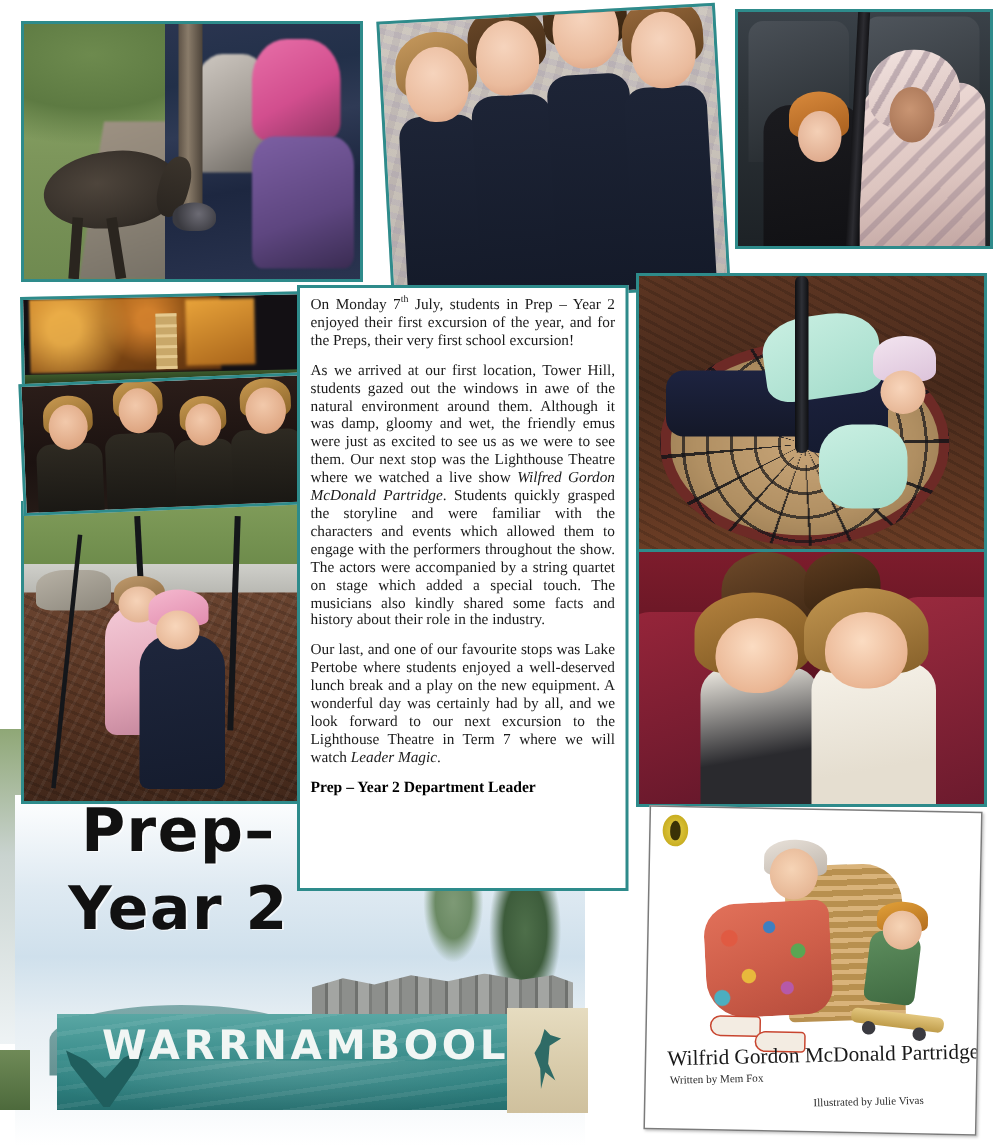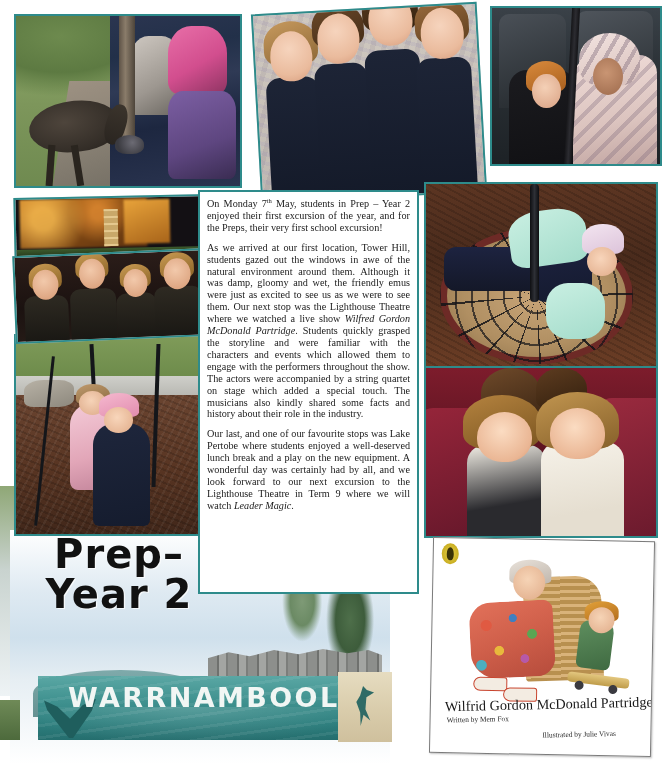--- a/index.html
+++ b/index.html
@@ -340,21 +340,21 @@
     font-family: "DejaVu Sans", sans-serif;
     font-weight: 700;
     font-size: 40px;
     line-height: 40px;
     color: #111;
     text-align: center;
     letter-spacing: 1px;
     text-shadow: 1.2px 1.2px 0 rgba(255,255,255,.7);
   }
   #hand-title .l1 { display:block; }
-  #hand-title .l2 { display:block; }
+  #hand-title .l2 { display:block;margin-top:12px; }
   #hand-title .l3 { display:block; }
 
   
   #wbanner {
     position: absolute;
     left: 38px; top: 676px;
     width: 300px; height: 64px;
     z-index: 7;
     background:
       repeating-linear-gradient(172deg, rgba(255,255,255,.07) 0 3px, transparent 3px 12px),
@@ -664,26 +664,27 @@
       <div class="girlA"></div>
       <div class="girlAhair"></div>
       <div class="girlAface"></div>
       <div class="girlB"></div>
       <div class="girlBhair"></div>
       <div class="girlBface"></div>
     </div>
   </div>
 
   <div id="article">
-    <p><span>On Monday 7</span><sup>th</sup><span> May, students in Prep – Year 2 enjoyed their first excursion of the year, and for the Preps, their very first school excursion!</span></p>
+    <p><span>On Monday 7</span><sup>th</sup><span> July, students in Prep – Year 2 enjoyed their first excursion of the year, and for the Preps, their very first school excursion!</span></p>
 
     <p><span>As we arrived at our first location, Tower Hill, students gazed out the windows in awe of the natural environment around them. Although it was damp, gloomy and wet, the friendly emus were just as excited to see us as we were to see them. Our next stop was the Lighthouse Theatre where we watched a live show </span><em>Wilfred Gordon McDonald Partridge</em><span>. Students quickly grasped the storyline and were familiar with the characters and events which allowed them to engage with the performers throughout the show. The actors were accompanied by a string quartet on stage which added a special touch. The musicians also kindly shared some facts and history about their role in the industry.</span></p>
 
-    <p><span>Our last, and one of our favourite stops was Lake Pertobe where students enjoyed a well-deserved lunch break and a play on the new equipment. A wonderful day was certainly had by all, and we look forward to our next excursion to the Lighthouse Theatre in Term 9 where we will watch </span><em>Leader Magic</em><span>.</span></p>
-
+    <p><span>Our last, and one of our favourite stops was Lake Pertobe where students enjoyed a well-deserved lunch break and a play on the new equipment. A wonderful day was certainly had by all, and we look forward to our next excursion to the Lighthouse Theatre in Term 7 where we will watch </span><em>Leader Magic</em><span>.</span></p>
+
+    <p class="sig">Prep – Year 2 Department Leader</p>
   </div>
 
   <div id="hand-title">
     <span class="l1">Prep–</span>
     <span class="l2">Year 2</span>
   </div>
 
   <div id="wbanner-right">
     <div class="bird"></div>
   </div>

